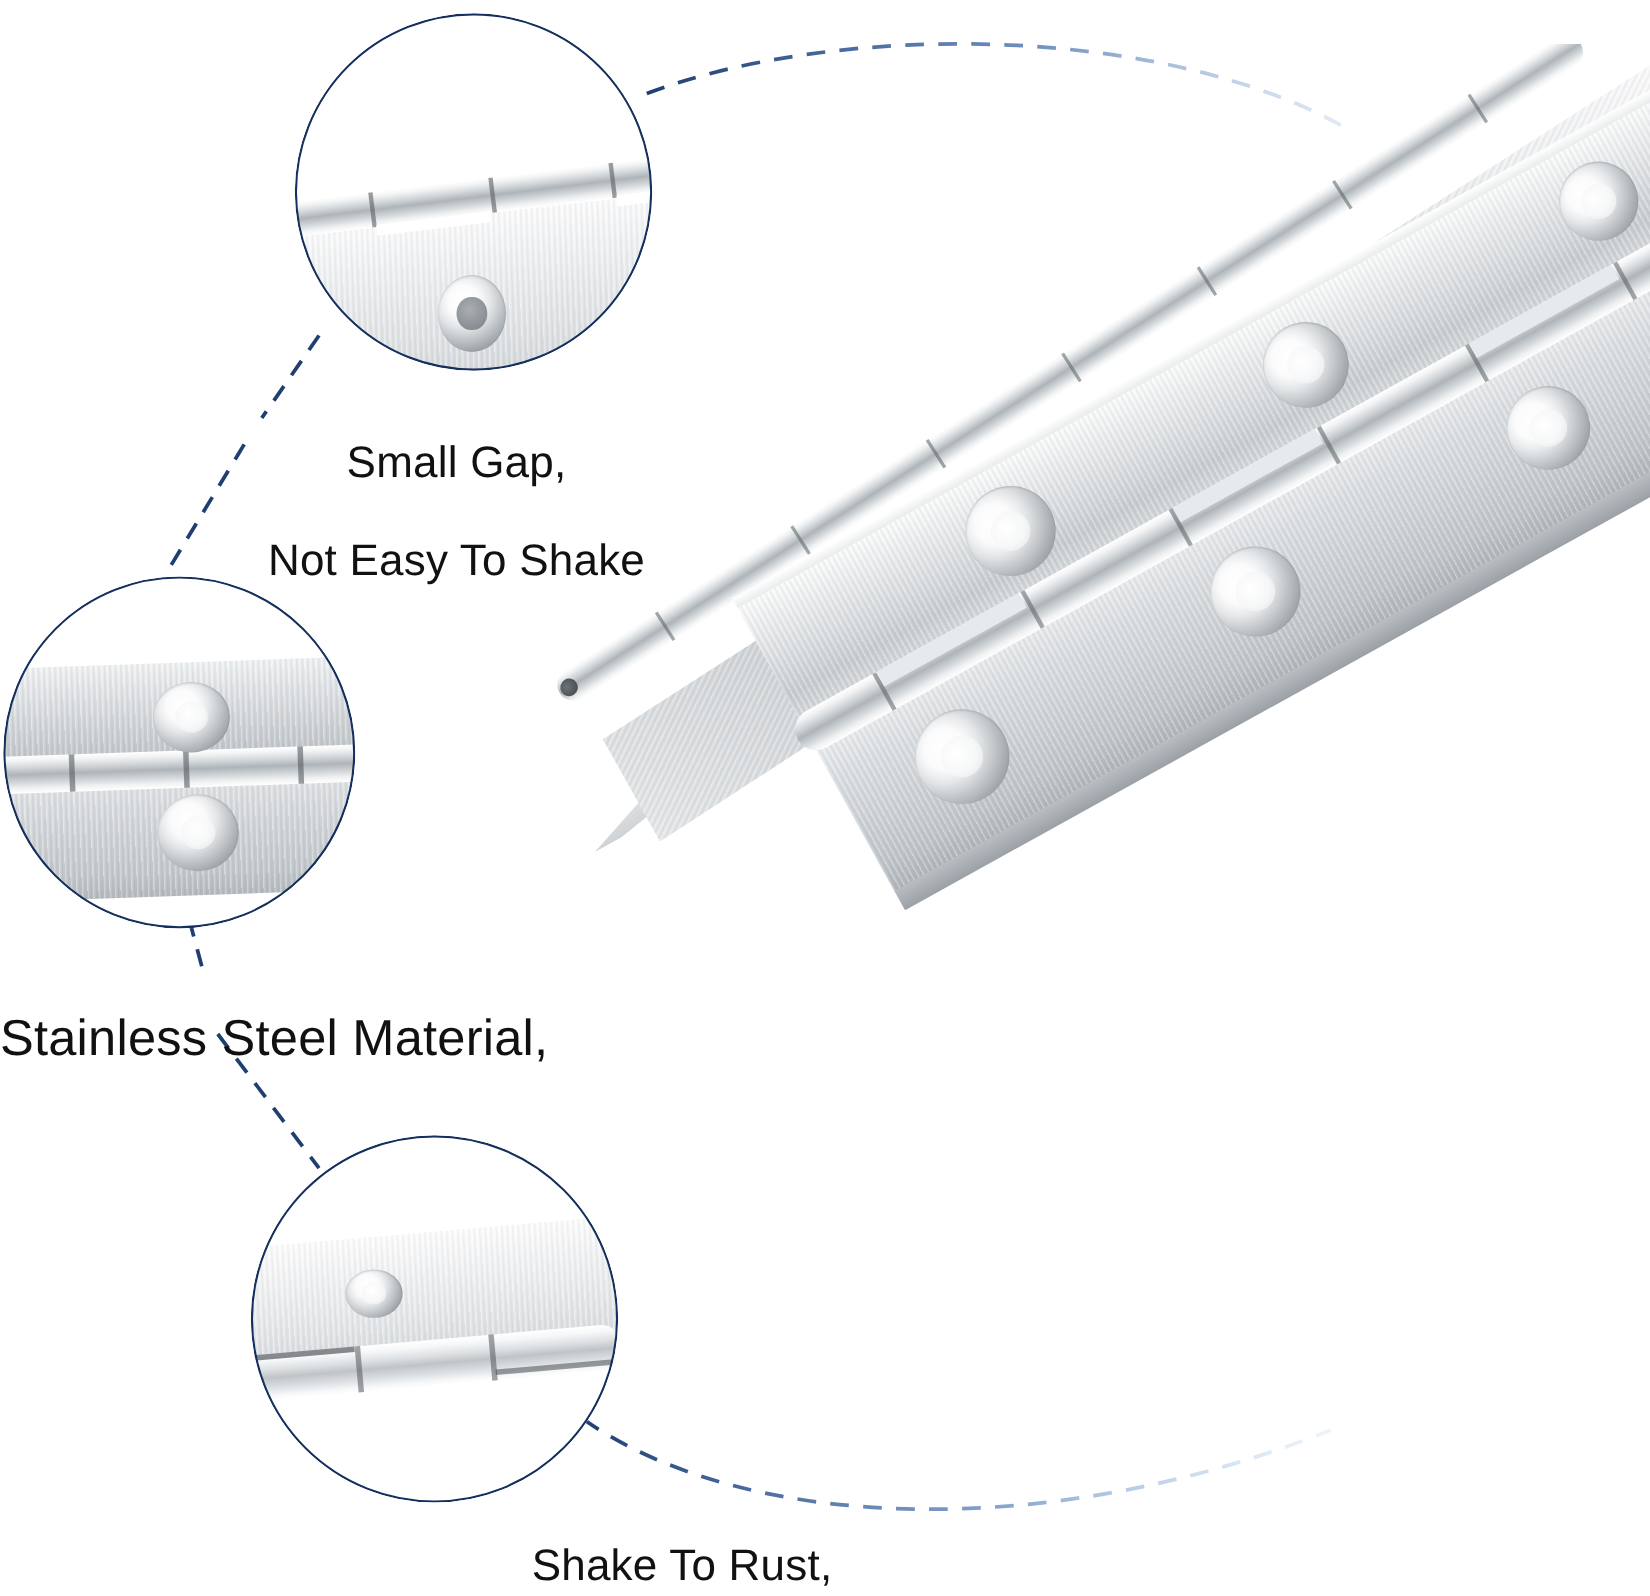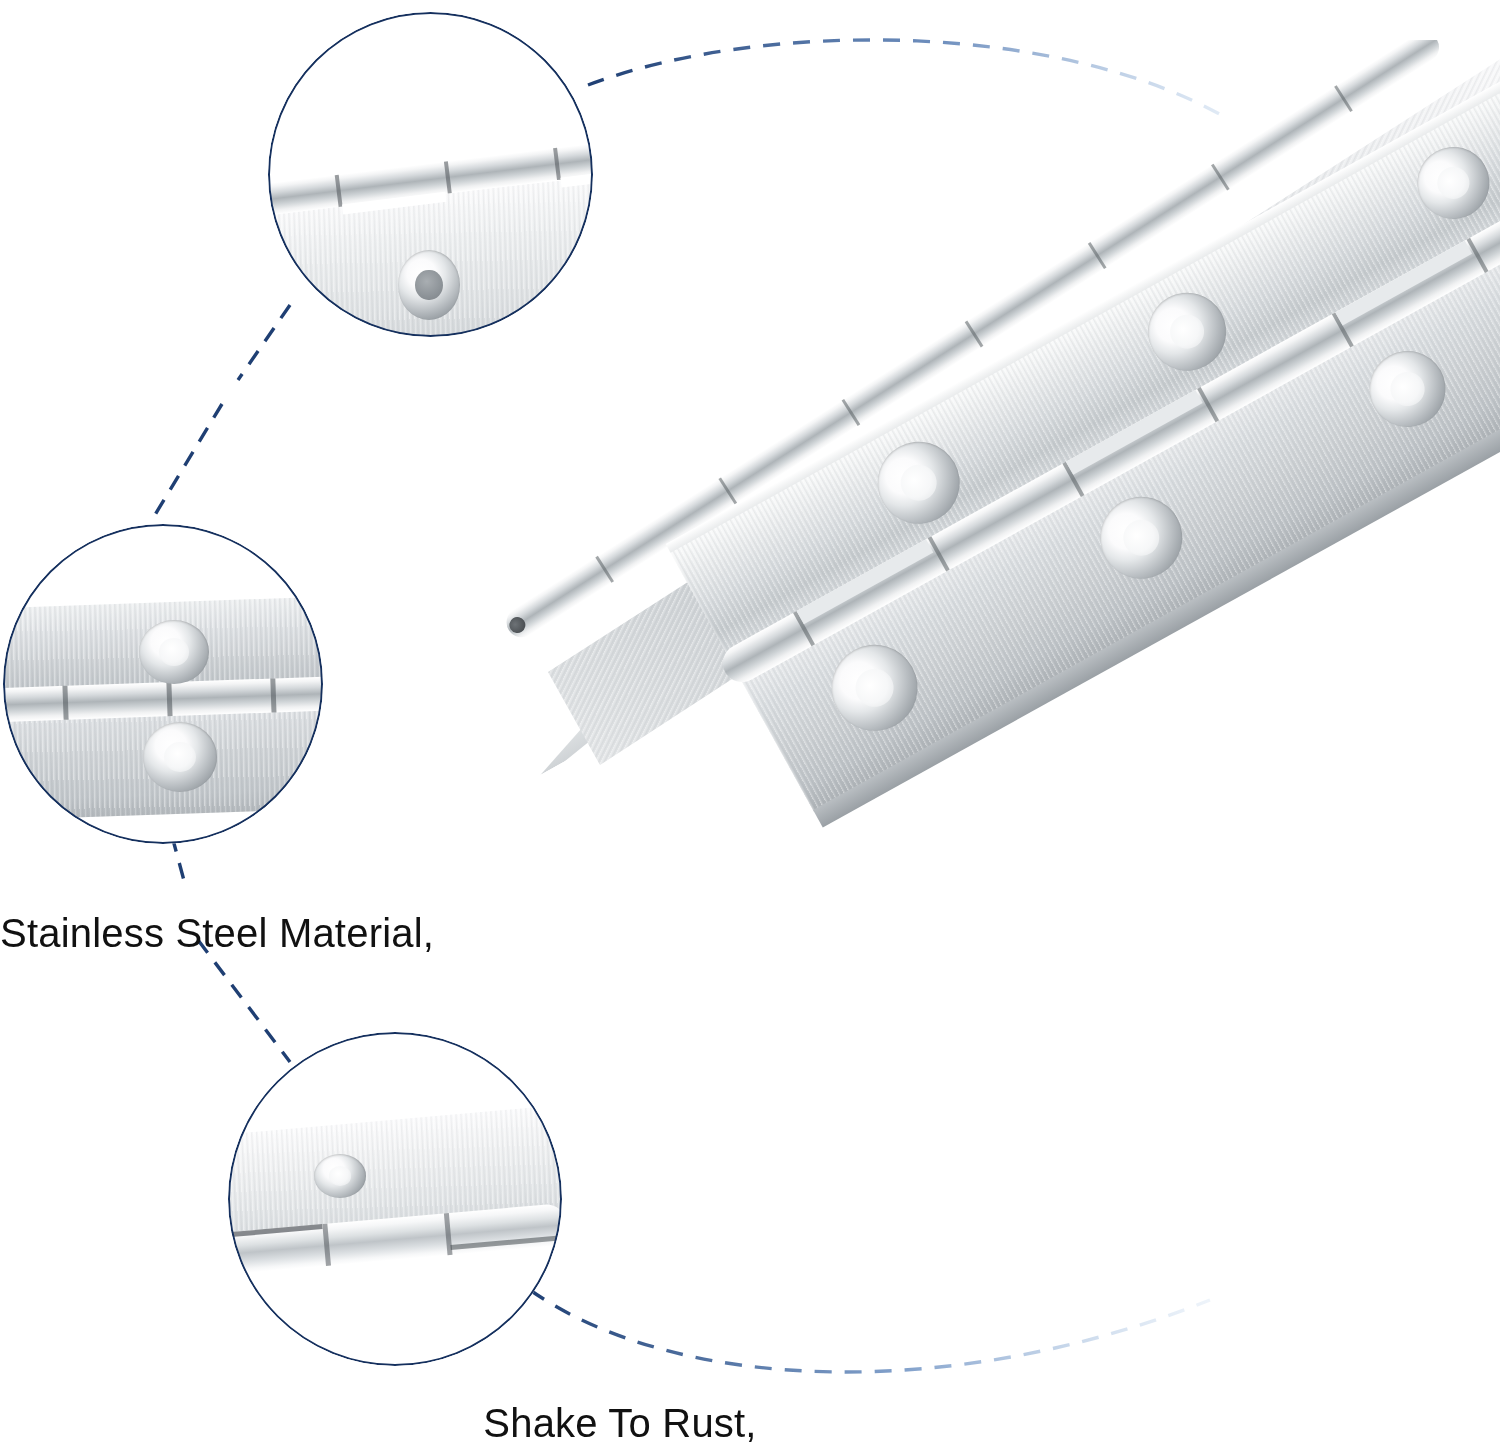--- a/index.html
+++ b/index.html
@@ -329,20 +329,24 @@
         </div>
 
         <div class="hole dark" style="left:170px;top:238px;width:62px;height:70px;border-radius:50%;">
           <div class="bore"></div>
         </div>
       </div>
     </div>
     <div class="ring"></div>
   </div>
 
+  <div class="caption" style="left:190px;top:354px;width:450px;font-size:40px;">
+    <div>Small Gap,</div>
+    <div>Not Easy To Shake</div>
+  </div>
 
   <div class="callout" style="left:3px;top:524px;width:320px;height:320px;">
     <div class="inner">
       <div style="position:absolute;left:-20px;top:0;width:380px;height:320px;">
 
         <div class="plate" style="left:0;top:78px;width:380px;height:82px;transform:rotate(-2deg);
                     background:
                       repeating-linear-gradient(90deg,
                         rgba(255,255,255,.40) 0px,
                         rgba(255,255,255,0) 2px,
@@ -370,21 +374,21 @@
             <div class="bore"></div>
           </div>
         <div class="hole" style="left:160px;top:198px;width:74px;height:70px;">
             <div class="bore"></div>
           </div>
       </div>
     </div>
     <div class="ring"></div>
   </div>
 
-  <div class="caption" style="left:0px;top:866px;width:520px;font-size:40px;text-align:left;">
+  <div class="caption" style="left:0px;top:866px;width:520px;font-size:46px;text-align:left;">
     <div>Stainless Steel Material,</div>
   </div>
 
   <div class="callout" style="left:228px;top:1032px;width:334px;height:334px;">
     <div class="inner">
       <div style="position:absolute;left:-10px;top:0;width:360px;height:334px;">
 
         <div class="plate" style="left:10px;top:88px;width:330px;height:118px;transform:rotate(-5deg);
                     background:
                       repeating-linear-gradient(92deg,

